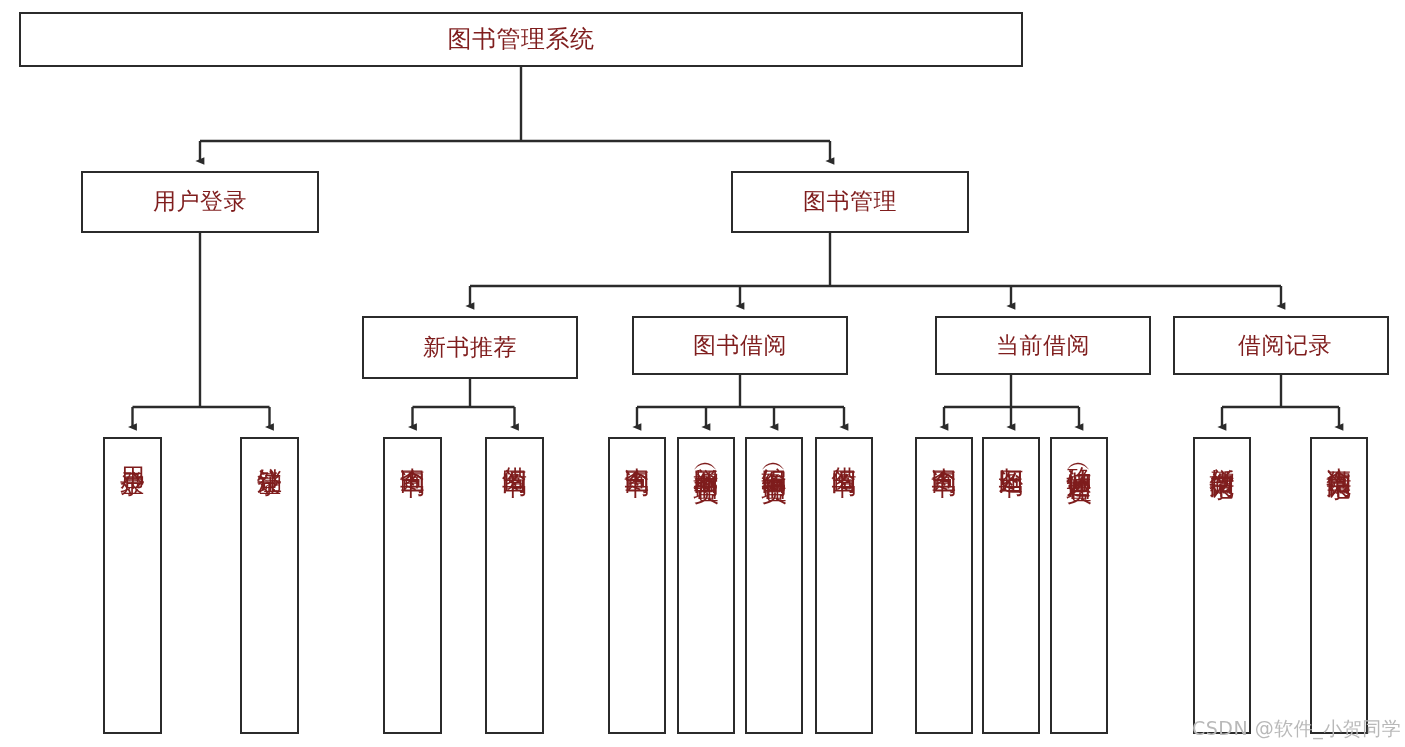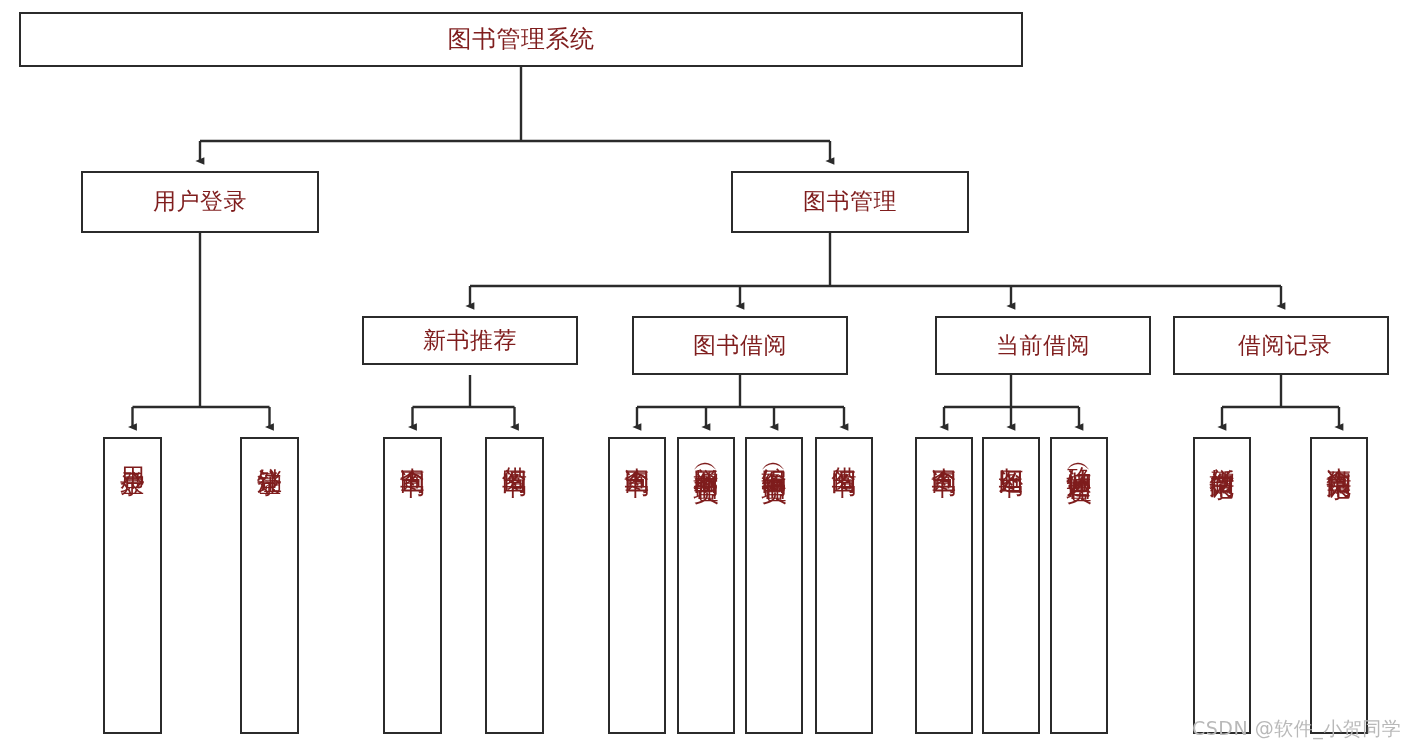--- a/index.html
+++ b/index.html
@@ -117,21 +117,21 @@
   <div id="node-layer">
       <div class="node horizontal root" style="left: 19px; top: 12px; width: 1004px; height: 55px;">
         <span class="label">图书管理系统</span>
       </div>
       <div class="node horizontal" style="left: 81px; top: 171px; width: 238px; height: 62px;">
         <span class="label">用户登录</span>
       </div>
       <div class="node horizontal" style="left: 711px; top: 171px; width: 238px; height: 62px; margin-left: 20px;">
         <span class="label">图书管理</span>
       </div>
-      <div class="node horizontal" style="left: 362px; top: 316px; width: 216px; height: 49px;">
+      <div class="node horizontal" style="left: 362px; top: 316px; width: 216px; height: 63px;">
         <span class="label">新书推荐</span>
       </div>
       <div class="node horizontal" style="left: 632px; top: 316px; width: 216px; height: 59px;">
         <span class="label">图书借阅</span>
       </div>
       <div class="node horizontal" style="left: 935px; top: 316px; width: 216px; height: 59px;">
         <span class="label">当前借阅</span>
       </div>
       <div class="node horizontal" style="left: 1173px; top: 316px; width: 216px; height: 59px; padding-left: 8px;">
         <span class="label">借阅记录</span>

